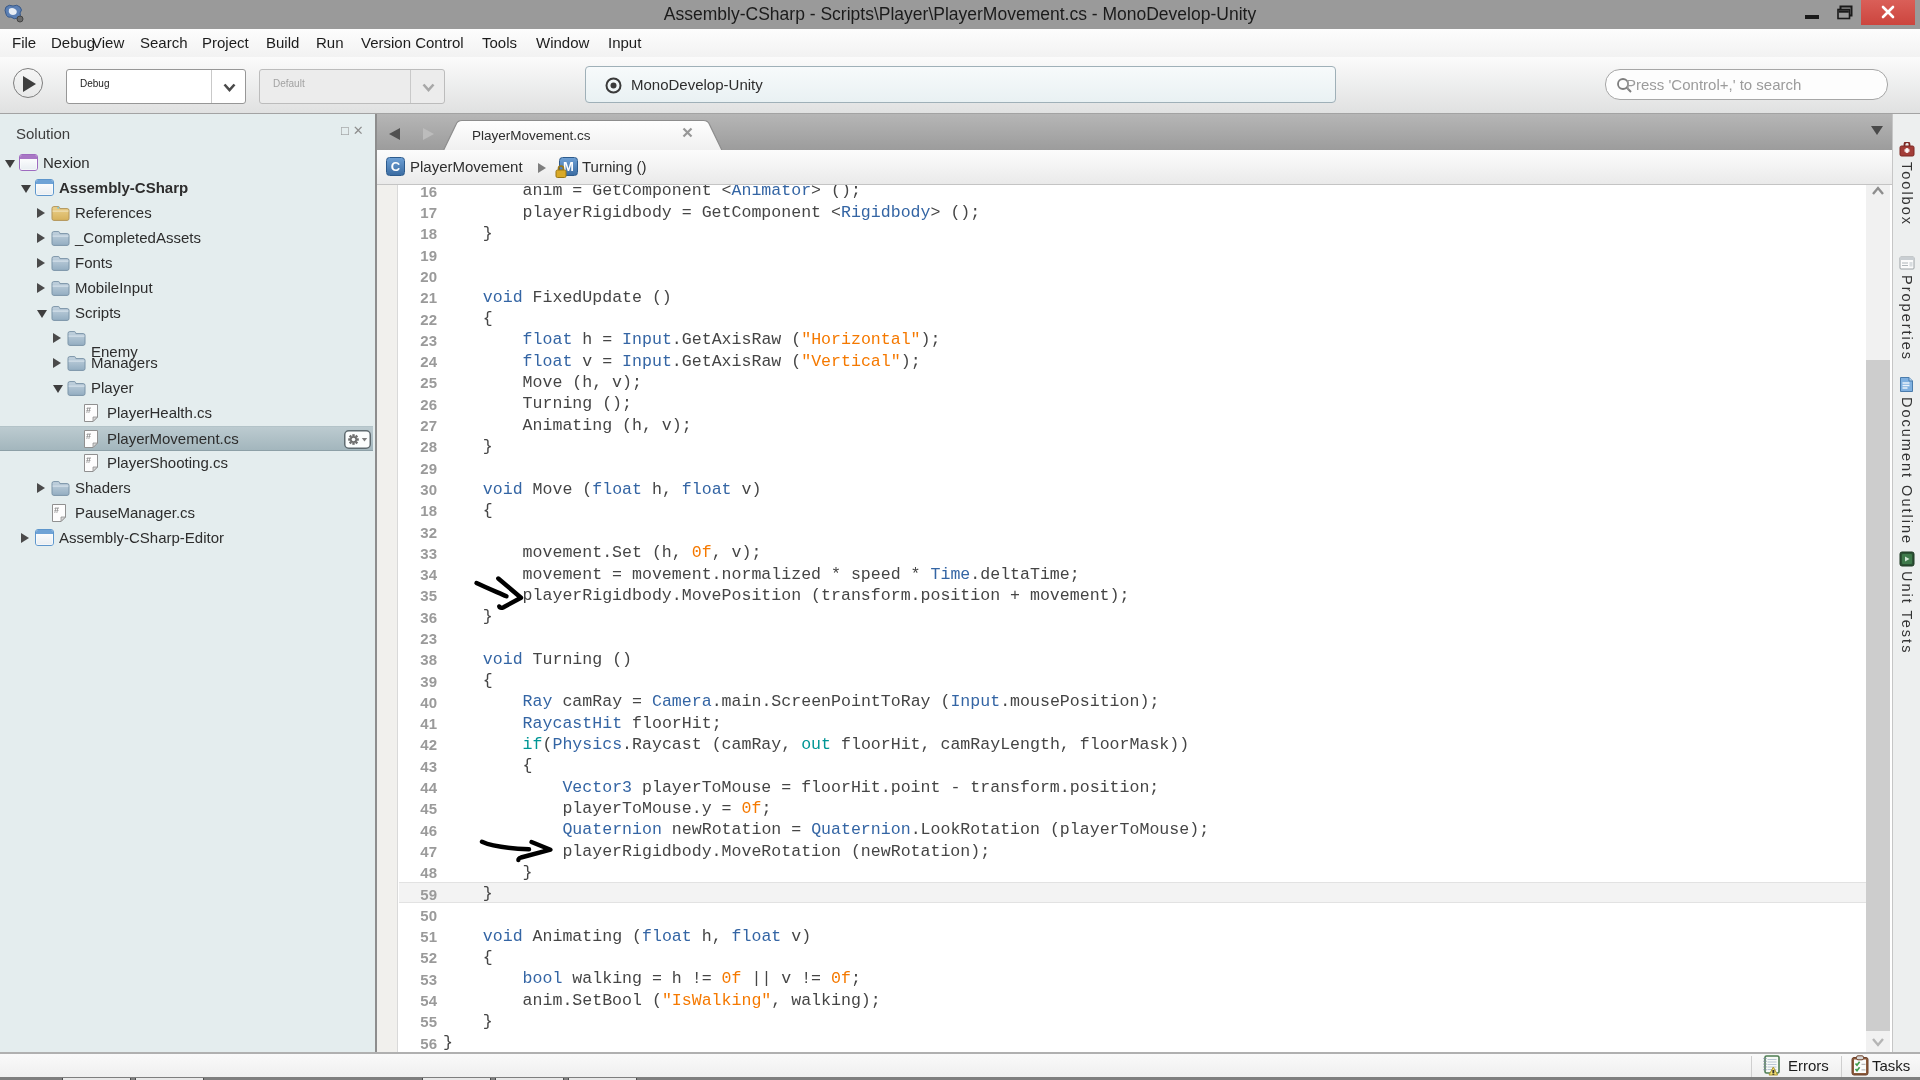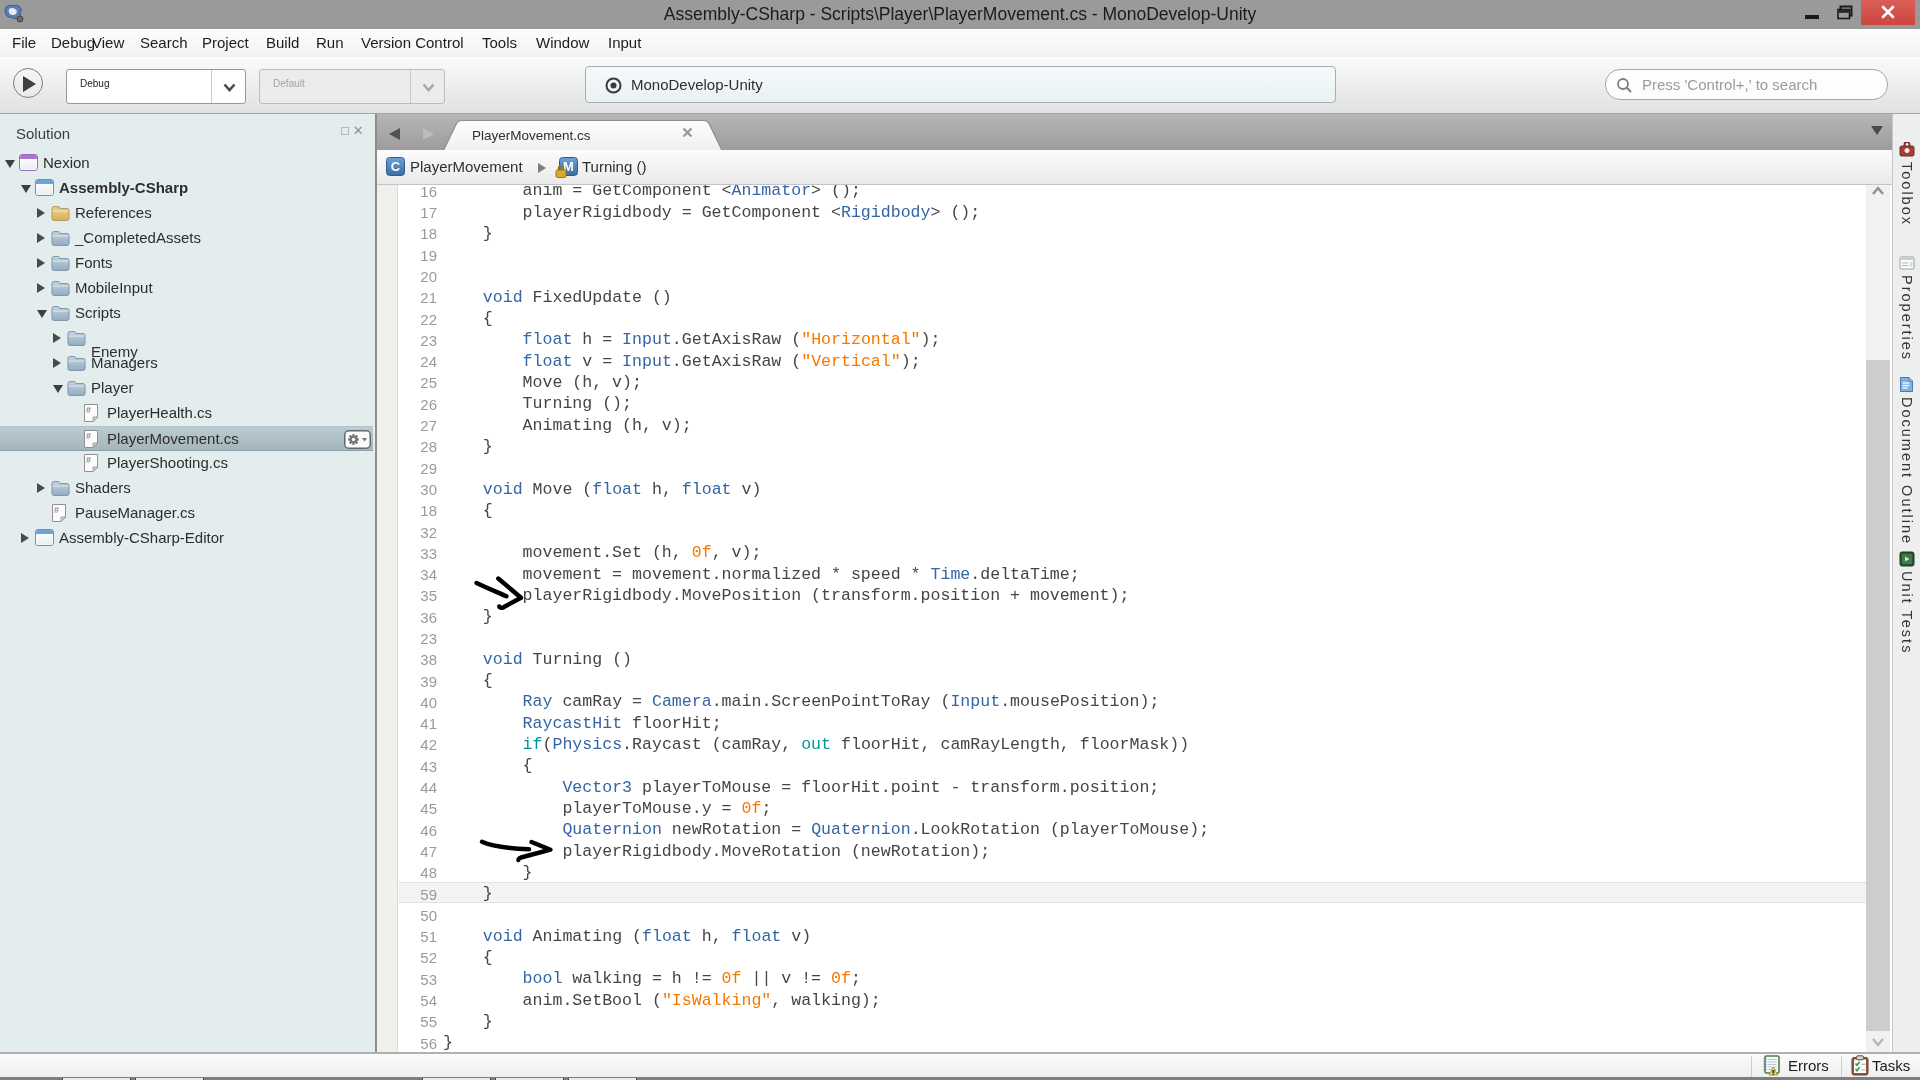--- a/index.html
+++ b/index.html
@@ -28,21 +28,21 @@
 #combo1 { left:66px; top:12px; width:180px; height:35px; background:#fff; border:1px solid #979797; border-radius:3px; }
 #combo1 .cbt { position:absolute; left:13px; top:8px; color:#1c1c1c; }
 #combo2 { left:259px; top:12px; width:186px; height:35px; background:#ececec; border:1px solid #bcbcbc; border-radius:3px; }
 #combo2 .cbt { position:absolute; left:13px; top:8px; color:#a2a2a2;text-align:right; }
 .cdiv { position:absolute; right:33px; top:0; width:1px; height:33px; background:#c9c9c9; }
 .cchev { position:absolute; right:9px; top:13px; }
 #statusbox { position:absolute; left:585px; top:9px; width:751px; height:37px; background:linear-gradient(#f7fafb,#e9f1f3); border:1px solid #9fb0b8; border-radius:4px; }
 #statusbox .ticon2 { position:absolute; left:19px; top:10px; }
 #statusbox .stxt { position:absolute; left:45px; top:9px; font-size:15px; color:#2e2e2e; }
 #searchbox { position:absolute; left:1605px; top:12px; width:283px; height:31px; background:#fdfdfd; border:1px solid #a6a6a6; border-radius:15px; }
-#searchbox .stxt { position:absolute; left:36px; top:6px; font-size:15px; color:#9b9b9b; }
+#searchbox .stxt { position:absolute; left:20px; top:6px; font-size:15px; color:#9b9b9b; }
 
 
 #solpad { position:absolute; left:0; top:114px; width:377px; height:938px; background:#e4edee; border-right:2px solid #8d8d8d; }
 #solhead { position:absolute; left:16px; top:11px; font-size:15px; color:#3d3d3d; }
 .trow { position:absolute; left:0; width:373px; height:25px; }
 .trow.sel { background:linear-gradient(#bccbd0,#a3b6bd); border-top:1px solid #b3c3c8; border-bottom:1px solid #8da0a7; }
 .exp { position:absolute; top:9px; width:0; height:0; border-top:8px solid #3e3e3e; border-left:5px solid transparent; border-right:5px solid transparent; }
 .col { position:absolute; top:7px; width:0; height:0; border-left:8px solid #4a4a4a; border-top:5px solid transparent; border-bottom:5px solid transparent; }
 .ticon { position:absolute; }
 .tlabel { position:absolute; top:3px; font-size:15px; color:#2d2d2d; }
@@ -59,21 +59,21 @@
 #navfwd { position:absolute; left:46px; top:14px; width:0; height:0; border-left:11px solid #bcbcbc; border-top:6.5px solid transparent; border-bottom:6.5px solid transparent; }
 #tabmenu { position:absolute; left:1494px; top:12px; width:0; height:0; border-top:9px solid #4a4a4a; border-left:6px solid transparent; border-right:6px solid transparent; }
 #crumbbar { position:absolute; left:0; top:36px; width:1515px; height:35px; background:linear-gradient(#fcfcfc,#eaeaea); border-bottom:1px solid #c4c4c4; }
 .cicon { position:absolute; top:7px; width:19px; height:19px; border-radius:3.5px; background:linear-gradient(#6d9fd4,#3c6da3); border:1px solid #2d5b8d; color:#fff; font-weight:bold; font-size:13px; text-align:center; line-height:17px; }
 #crumbbar .ctext { position:absolute; top:8px; font-size:15px; color:#2e2e2e; }
 #crumbsep { position:absolute; left:161px; top:13px; width:0; height:0; border-left:8px solid #7e7e7e; border-top:5px solid transparent; border-bottom:5px solid transparent; }
 
 #coderegion { position:absolute; left:0; top:71px; width:1515px; height:867px; overflow:hidden; }
 #gutter { position:absolute; left:0; top:0; width:21px; height:867px; background:#f1f0ed; border-right:1px solid #d9d9d9; }
 #curline { position:absolute; left:22px; top:697px; width:1467px; height:21.3px; background:#f3f3f3; border-top:1px solid #e2e2e2; border-bottom:1px solid #e2e2e2; }
-#linenums { position:absolute; left:0; top:-4.24px; width:60px; text-align:right; font-size:15px; line-height:21.29px; color:#9a9a9a; }
+#linenums { position:absolute; left:0; top:-4.24px; width:60px; text-align:right; font-size:15px; line-height:21.29px; color:#9a9a9a;font-weight:bold; }
 #codetext { position:absolute; left:66px; top:-4.67px; font-family:"Liberation Mono", monospace; font-size:16.58px; line-height:21.29px; color:#454545; white-space:pre; }
 #codetext .b { color:#3465a4; }
 #codetext .t { color:#009695; }
 #codetext .o { color:#f57900; }
 
 #vscroll { position:absolute; left:1489px; top:0; width:24px; height:867px; background:#f1f1f1; }
 #vthumb { position:absolute; left:0; top:175px; width:24px; height:671px; background:#cdcdcd; }
 
 
 #rstrip { position:absolute; left:1892px; top:114px; width:28px; height:938px; background:#edefef; border-left:1px solid #c6c6c6; }

